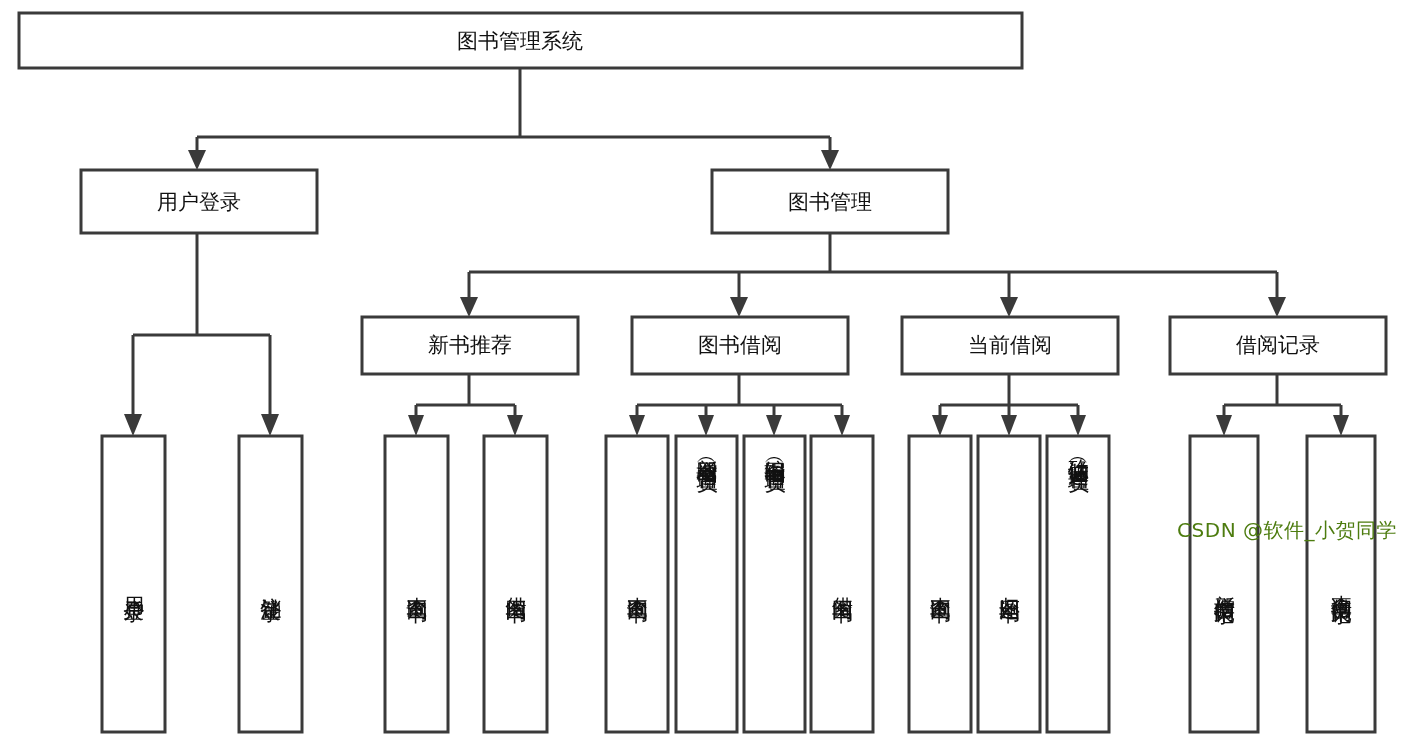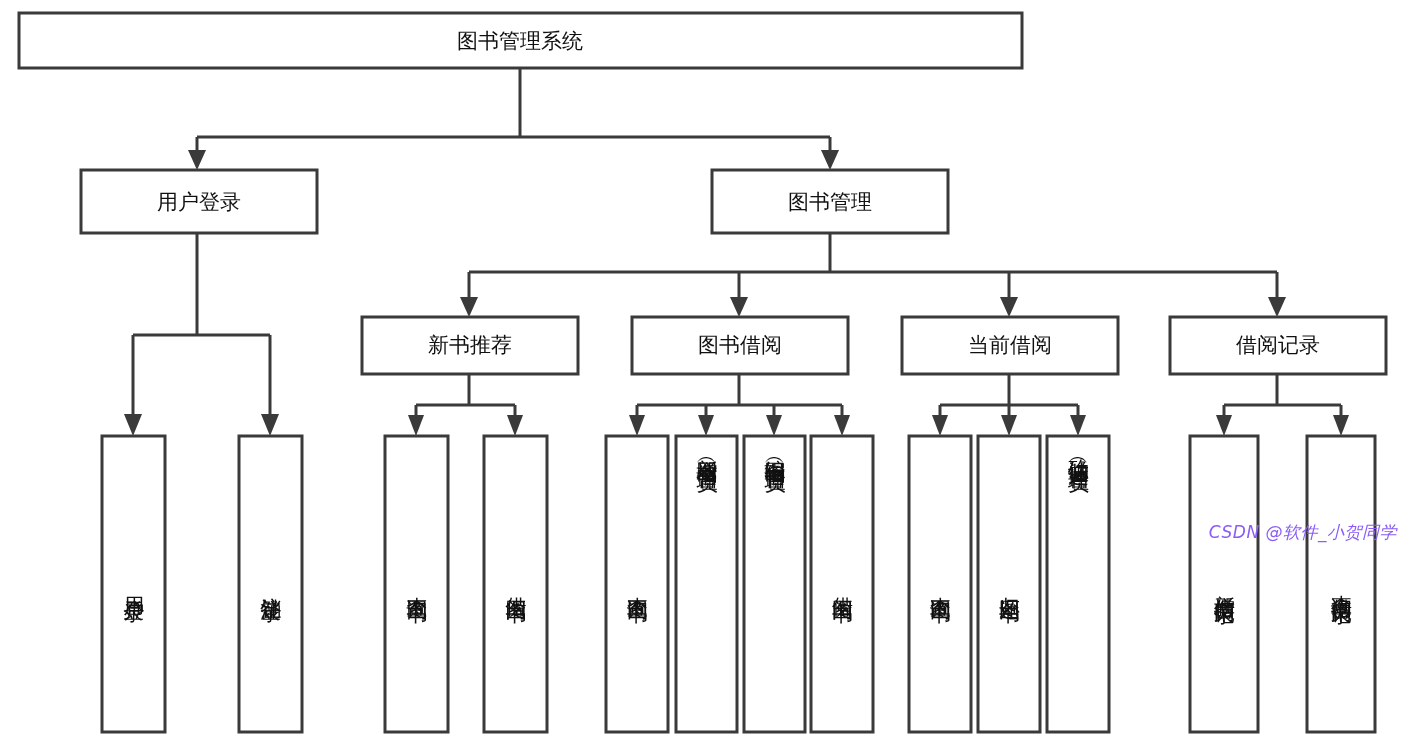--- a/index.html
+++ b/index.html
@@ -64,25 +64,24 @@
     line-height: 1.18;
     letter-spacing: 2px;
     color: #111111;
     white-space: nowrap;
   }
   .watermark {
     position: absolute;
     right: 8px;
     bottom: 6px;
     font-family: "DejaVu Sans", "Liberation Sans", sans-serif;
-    font-size: 17px;
-    color: #8b5cf6;
+    font-size: 20px;
+    color: #4d7c0f;
     letter-spacing: 0.5px;
     white-space: nowrap;
-    font-style: italic;
   }
 </style>
 </head>
 <body>
 
 <div id="diagram-root">
 
   <svg class="diagram" viewBox="0 0 1405 747">
 
     <g>

